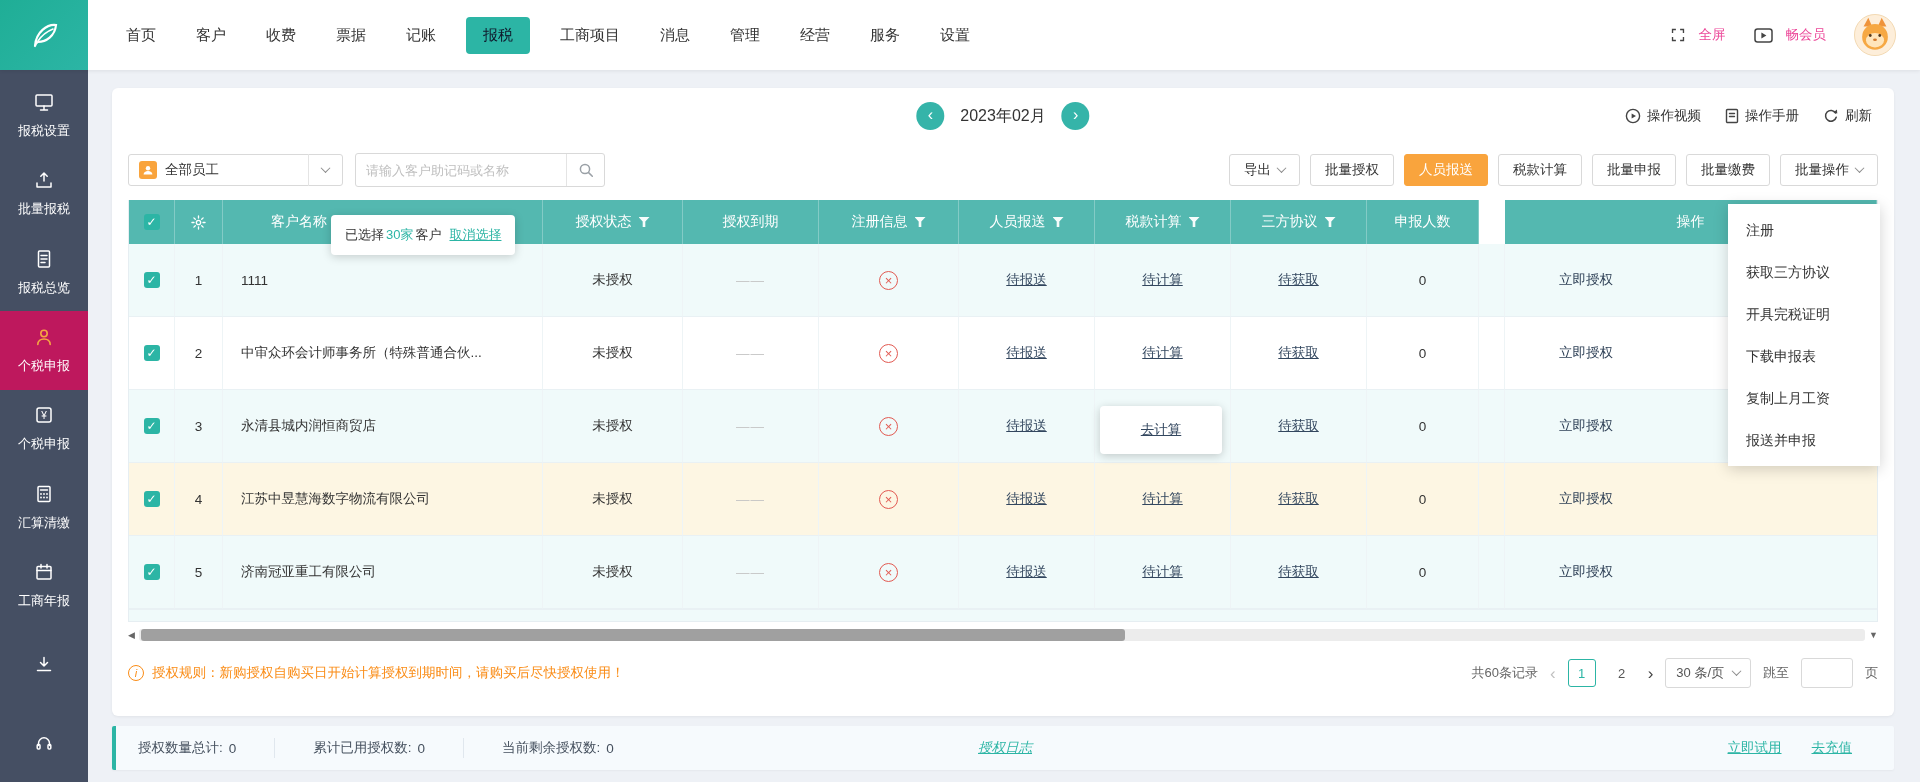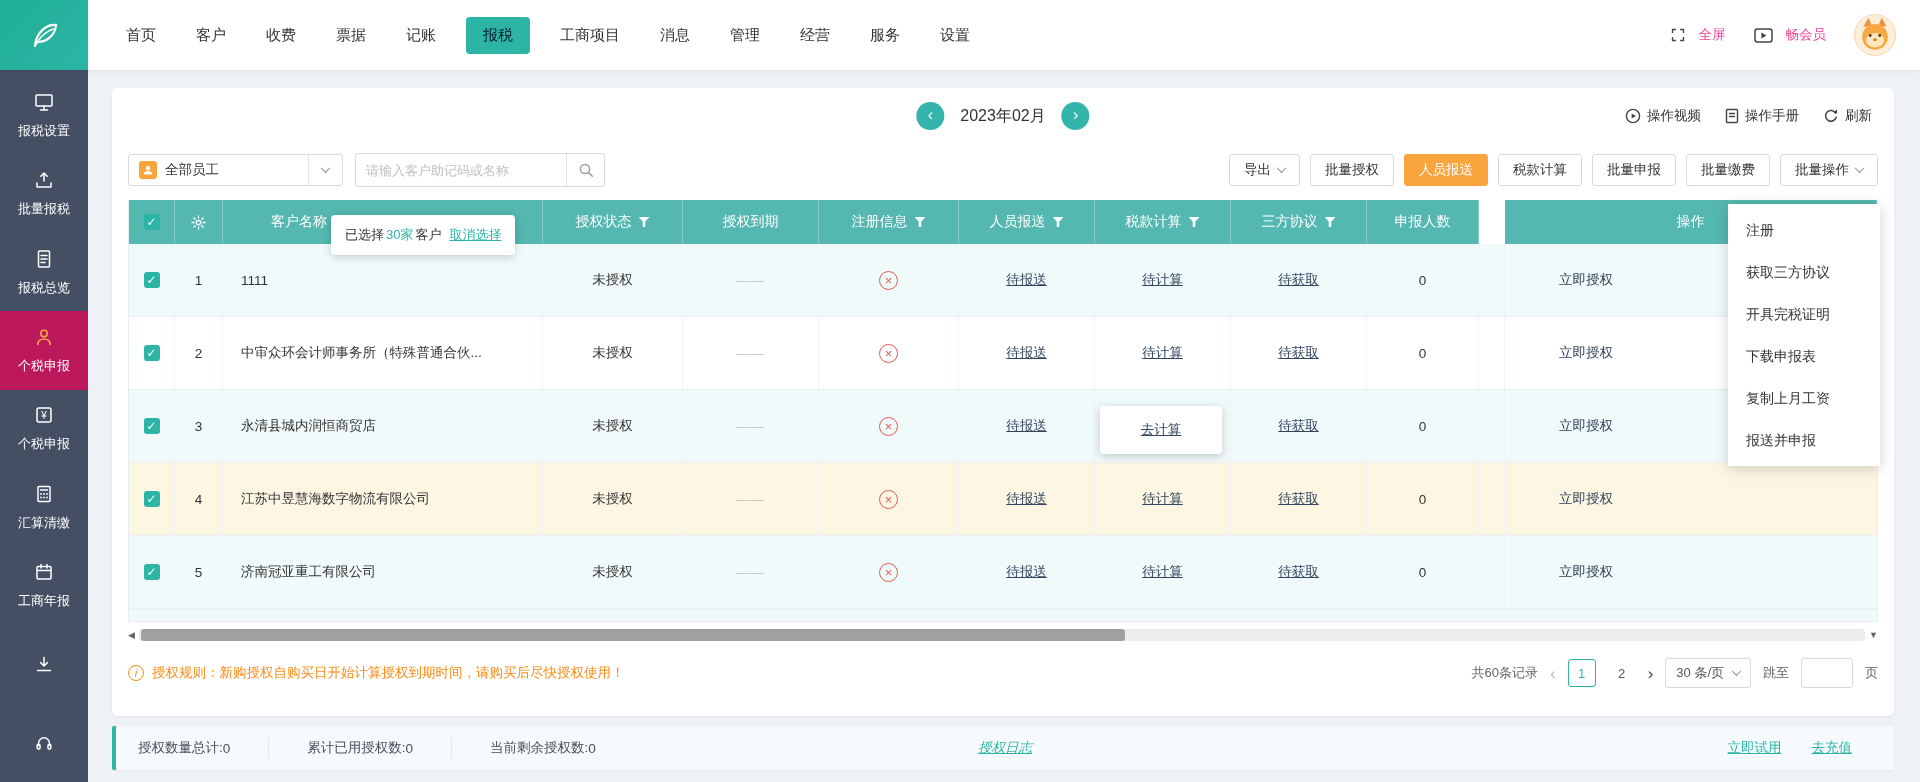--- a/index.html
+++ b/index.html
@@ -130,21 +130,21 @@
   .pg-num.cur { border:1px solid #2cb5a5; color:#2cb5a5; background:#fff; }
   .size-sel { height:30px; border:1px solid #d9d9d9; border-radius:3px; display:flex; align-items:center;
               gap:9px; padding:0 10px; color:#555; cursor:pointer; background:#fff; }
   .jump-input { width:52px; height:30px; border:1px solid #d9d9d9; border-radius:3px; outline:none;
                 padding:0 6px; font-size:13px; font-family:inherit; }
 
   
   .summary { position:absolute; left:24px; right:26px; top:656px; height:44px; background:#f6fafd;
              border-left:4px solid #2cb5a5; border-radius:2px; display:flex; align-items:center;
              padding-left:22px; font-size:13.5px; color:#45505e; box-shadow:0 1px 2px rgba(0,0,0,.04); }
-  .stat { display:flex; align-items:center; padding:0 38px; border-right:1px solid #e0e7ee;
+  .stat { display:flex; align-items:center; gap:6px; padding:0 38px; border-right:1px solid #e0e7ee;
           height:20px; }
   .stat:first-child { padding-left:0; }
   .stat:nth-child(3) { border-right:none; }
   .log-link { position:absolute; left:50%; transform:translateX(-50%); color:#2cb5a5;
               text-decoration:underline; cursor:pointer;font-style:italic; }
   .sum-right { margin-left:auto; display:flex; align-items:center; gap:30px; padding-right:42px; }
   .sum-right span { color:#2cb5a5; text-decoration:underline; cursor:pointer; }
 
   svg { display:block; }
 </style>

